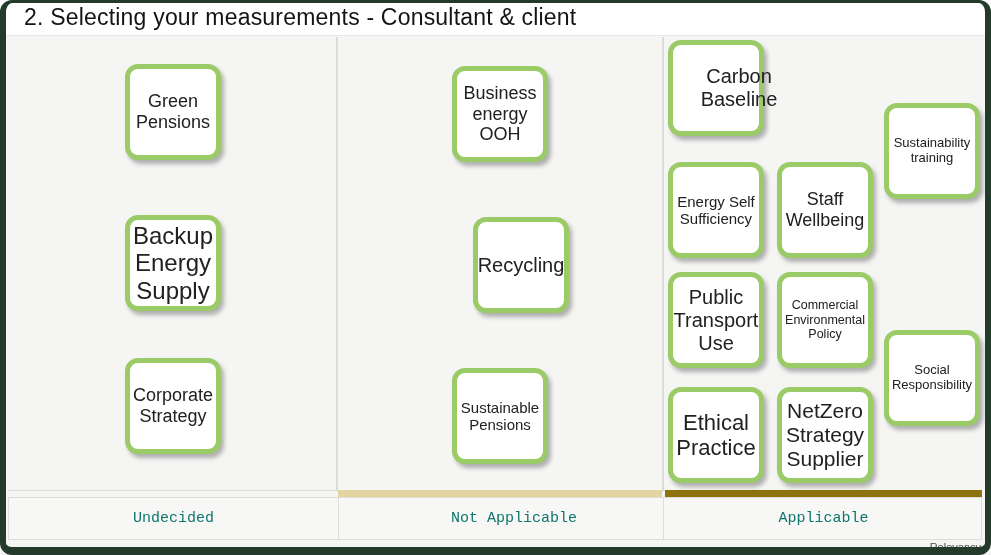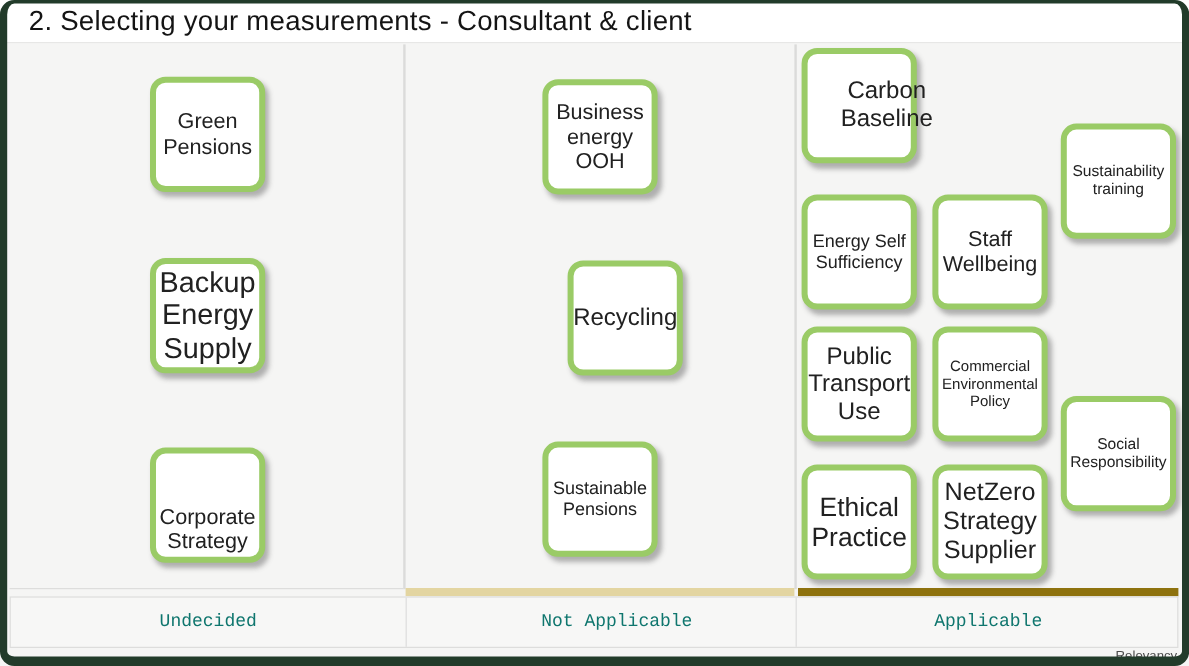--- a/index.html
+++ b/index.html
@@ -130,21 +130,21 @@
   .fs15 { font-size: 15px; }
   .fs18 { font-size: 18px; }
   .fs20 { font-size: 20px; }
   .fs21 { font-size: 21px; }
   .fs22 { font-size: 22px; }
   .fs24 { font-size: 24px; }
 
   
   .c0  { left: 125px; top: 64px;  }
   .c1  { left: 125px; top: 215px; }
-  .c2  { left: 125px; top: 373px; align-items: flex-end; }
+  .c2  { left: 125px; top: 358px; }
   .c3  { left: 452px; top: 66px;  }
   .c4  { left: 452px; top: 217px; margin-left: 21px; }
   .c5  { left: 452px; top: 368px; }
   .c6  { left: 668px; top: 40px; padding-left: 48px;  }
   .c7  { left: 777px; top: 48px;  }
   .c8  { left: 884px; top: 103px; }
   .c9  { left: 668px; top: 162px; }
   .c10 { left: 777px; top: 162px; }
   .c11 { left: 668px; top: 272px; }
   .c12 { left: 777px; top: 272px; }

